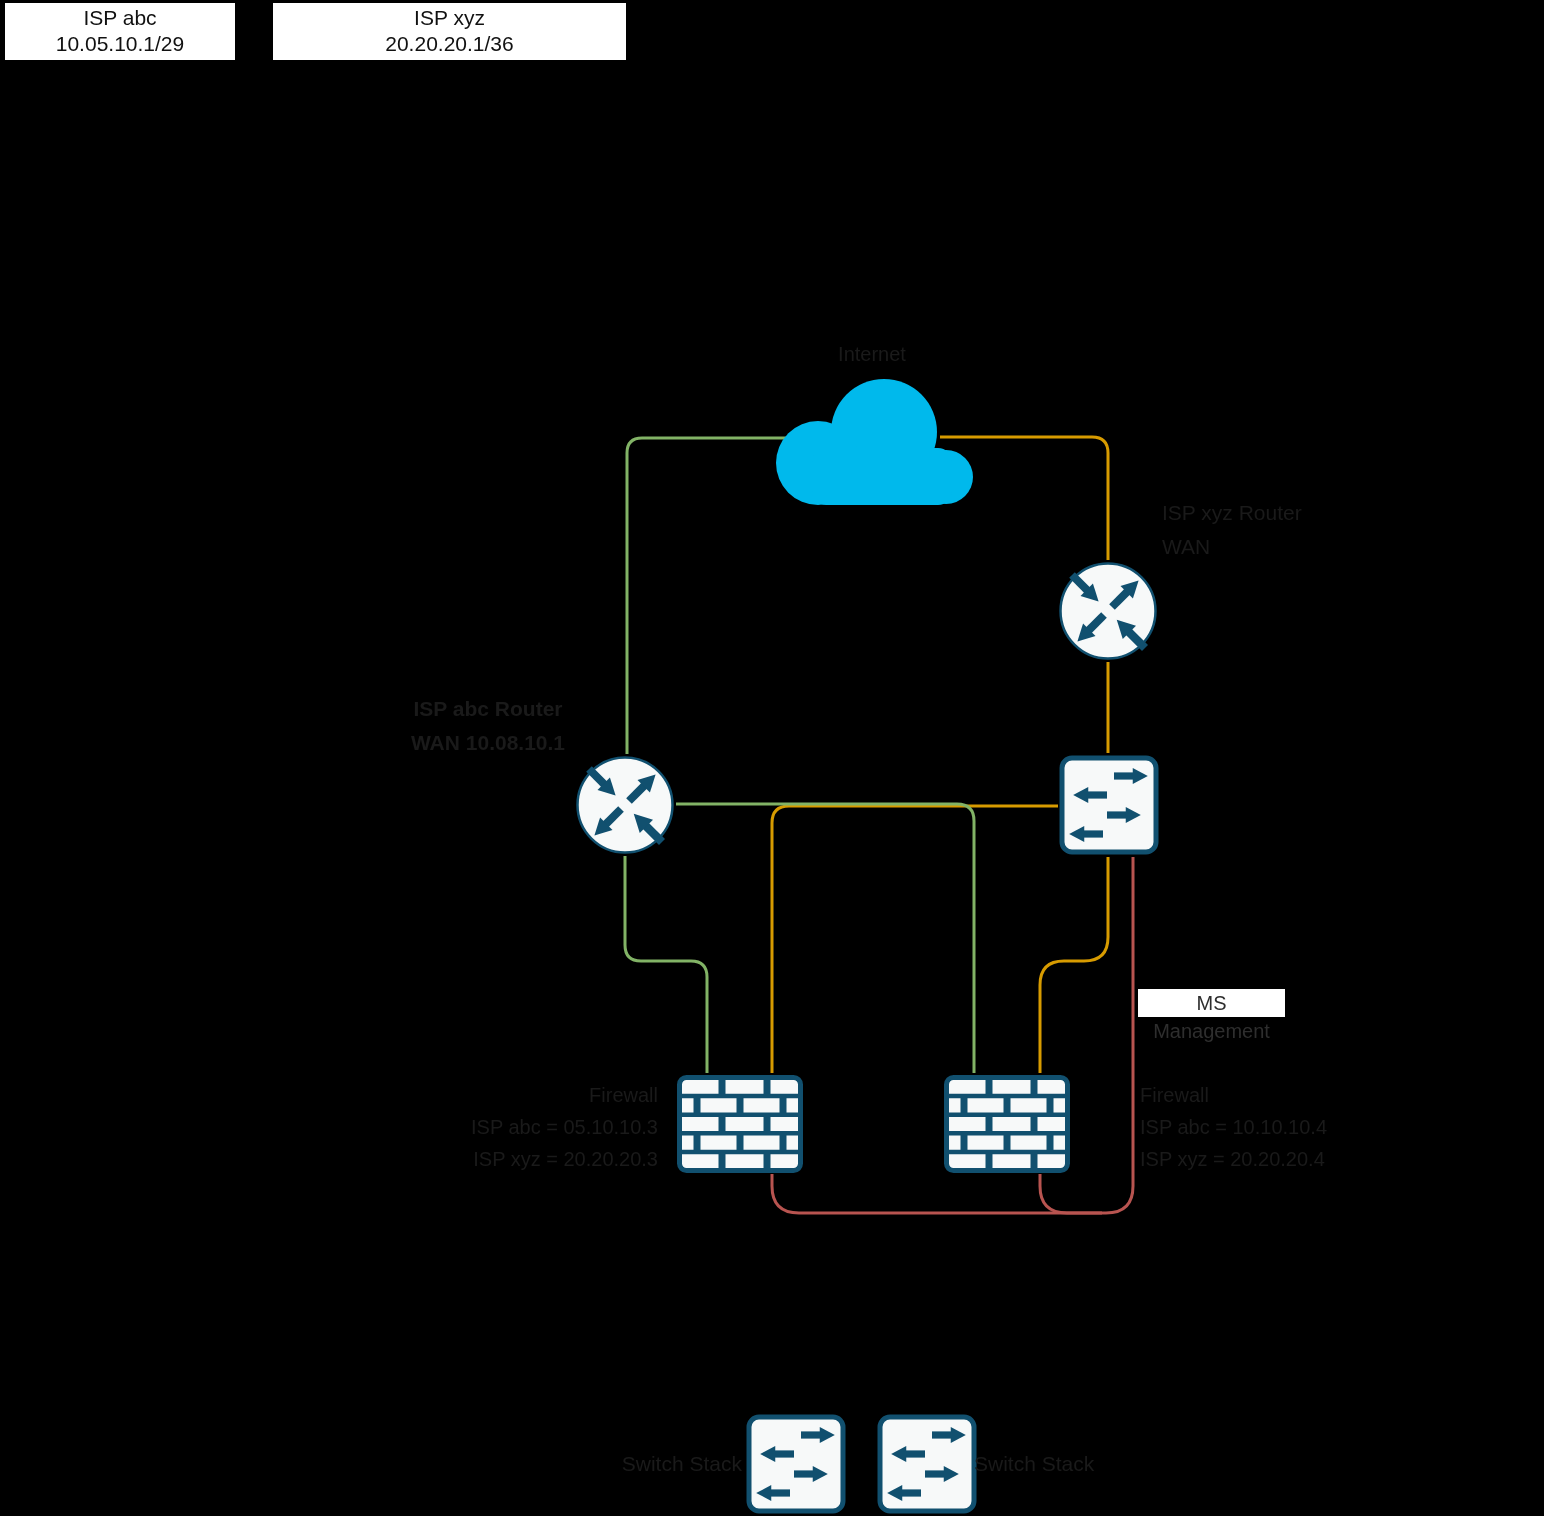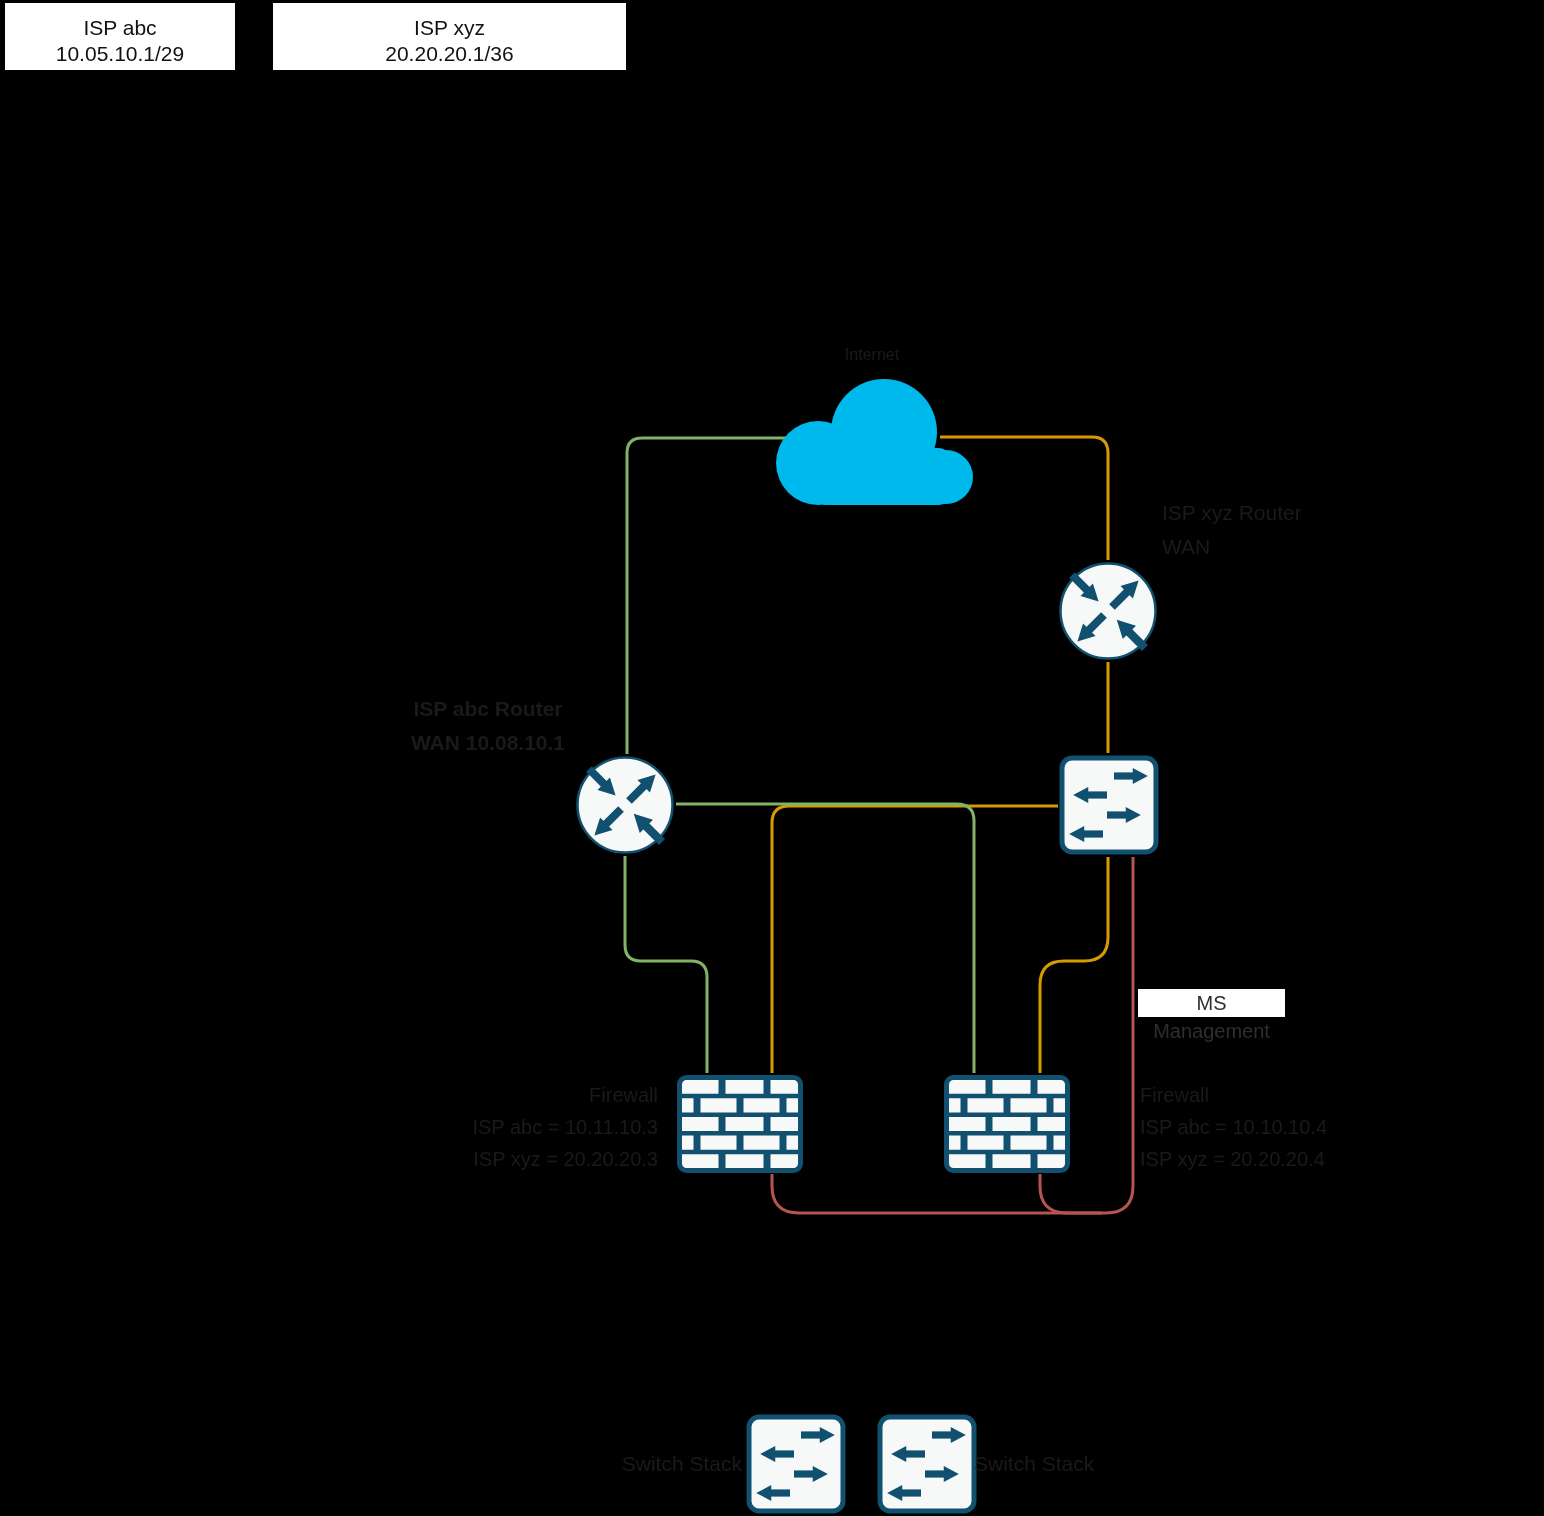--- a/index.html
+++ b/index.html
@@ -25,21 +25,21 @@
     font-size:21px;line-height:33px;
     white-space:nowrap;
   }
   .lbl div{white-space:nowrap;}
   .legend-box{
     position:absolute;
     background:var(--box-bg);
     color:var(--text-black);
     text-align:center;
     font-size:21px;line-height:26px;
-    padding-top:12px;
+    padding-top:2px;
   }
   .ms-label{
     position:absolute;
     background:var(--box-bg);
     color:var(--text-mid);
     font-size:20px;line-height:28px;
     text-align:center;
   }
   .center{text-align:center;}
   .right{text-align:right;}
@@ -136,35 +136,35 @@
 
   <div class="legend-box" style="left:5px;top:3px;width:230px;height:55px;">
     <div>ISP abc</div>
     <div>10.05.10.1/29</div>
   </div>
   <div class="legend-box" style="left:273px;top:3px;width:353px;height:55px;">
     <div>ISP xyz</div>
     <div>20.20.20.1/36</div>
   </div>
 
-  <div class="lbl center" style="left:772px;top:338px;width:200px;font-size:16px;">Internet</div>
+  <div class="lbl center" style="left:772px;top:338px;width:200px;font-size:20px;">Internet</div>
 
   <div class="lbl" style="left:1162px;top:496px;line-height:34px;">
     <div>ISP xyz Router</div>
     <div>WAN</div>
   </div>
 
   <div class="lbl center" style="left:378px;top:692px;width:220px;line-height:34px;font-weight:bold;">
     <div>ISP abc Router</div>
     <div>WAN 10.08.10.1</div>
   </div>
 
   <div class="lbl right" style="left:380px;top:1079px;width:278px;font-size:20px;line-height:32px;">
     <div>Firewall</div>
-    <div>ISP abc = 10.11.10.3</div>
+    <div>ISP abc = 05.10.10.3</div>
     <div>ISP xyz = 20.20.20.3</div>
   </div>
 
   <div class="lbl" style="left:1140px;top:1079px;font-size:20px;line-height:32px;">
     <div>Firewall</div>
     <div>ISP abc = 10.10.10.4</div>
     <div>ISP xyz = 20.20.20.4</div>
   </div>
 
   <div class="ms-label" style="left:1138px;top:989px;width:147px;height:28px;">MS Management</div>

